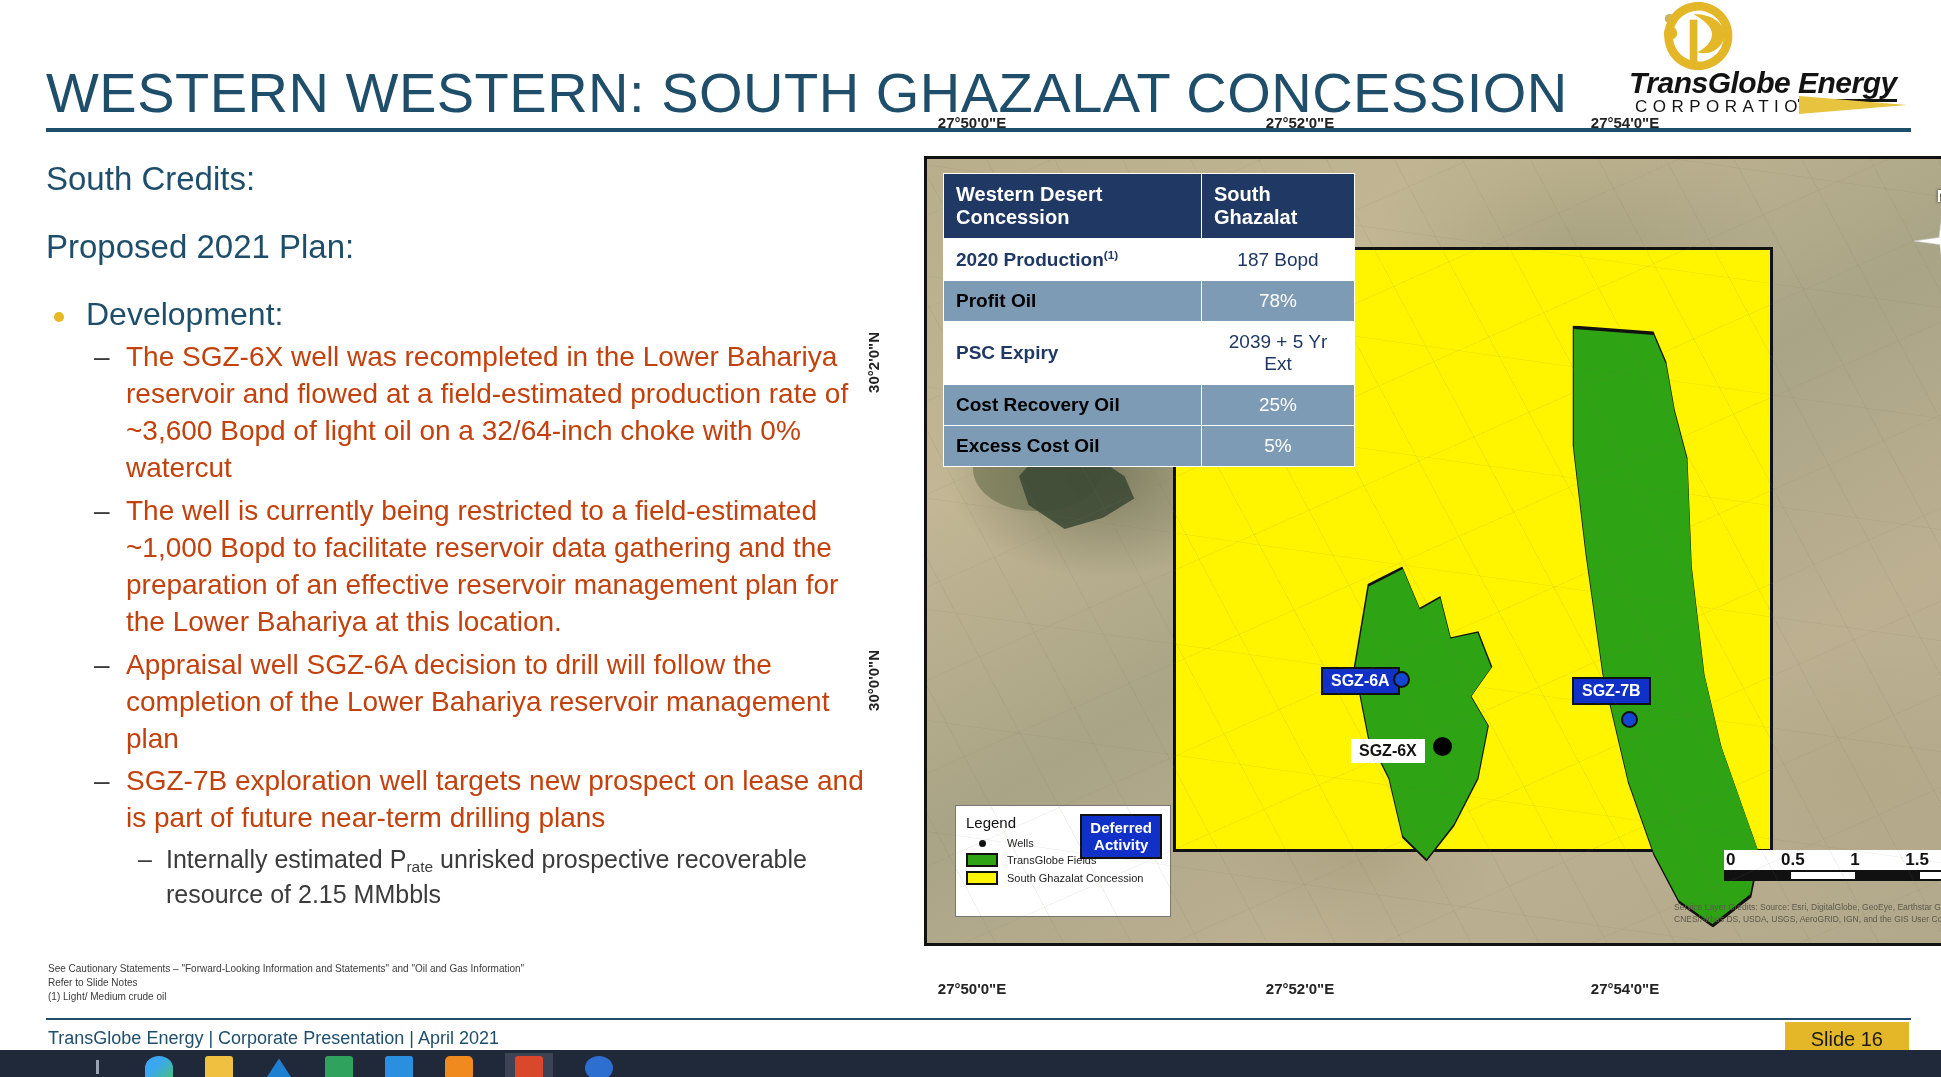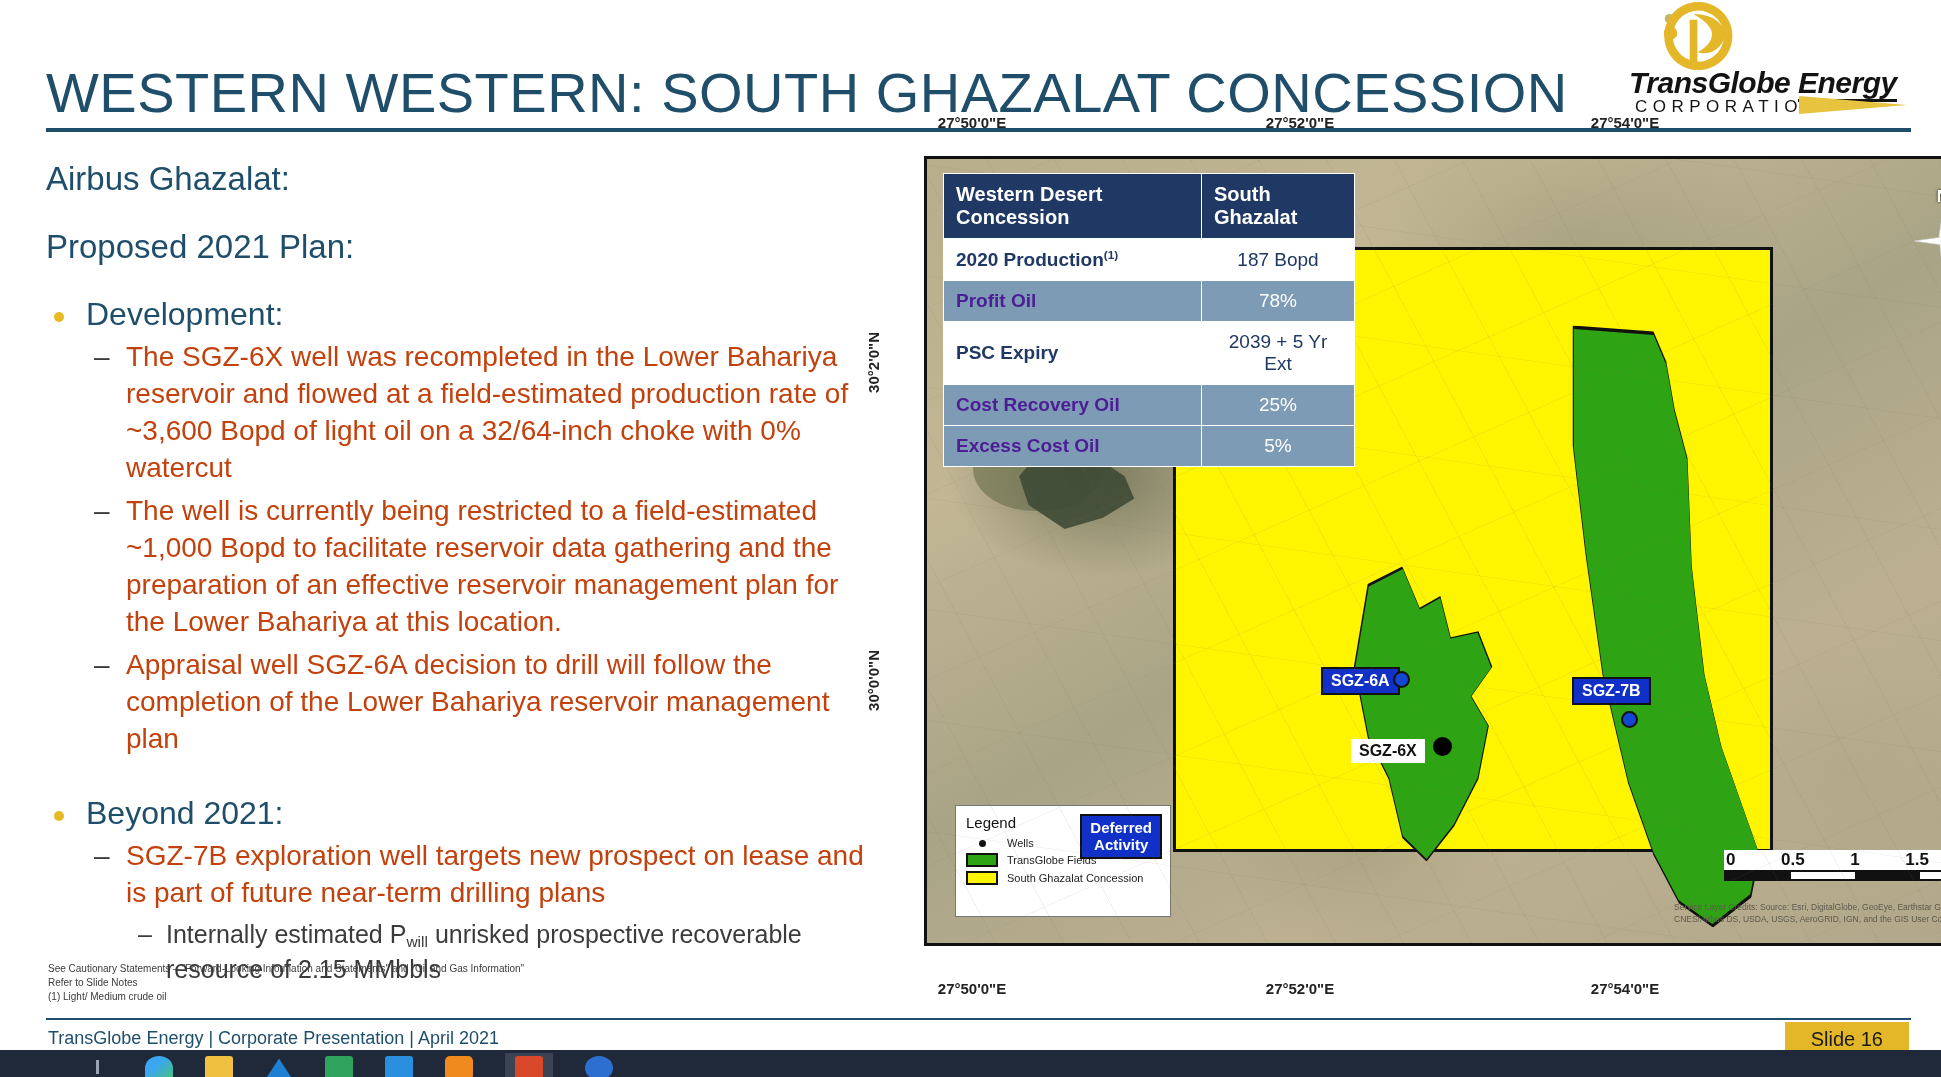--- a/index.html
+++ b/index.html
@@ -305,21 +305,21 @@
   }
   .data-table thead th {
     background: #1F3864; color: #fff; font-weight: bold;
     font-size: 20px;
   }
   .data-table thead th.k { text-align: left; width: 258px; }
   .data-table thead th.v { text-align: left; }
   .data-table td.k { font-weight: bold; text-align: left; }
   .data-table td.v { text-align: center; }
   .row-white td { background: #ffffff; color: #1F3864; }
-  .row-blue  td { background: #7D9BB5; color: #4c1d95; }
+  .row-blue  td { background: #7D9BB5; color: #000000; }
   .row-blue td.v { color: #ffffff; }
   sup { font-size: .62em; vertical-align: super; }
 </style>
 </head>
 <body>
 
 <div class="slide">
 
   <div class="title">WESTERN WESTERN: SOUTH GHAZALAT CONCESSION</div>
   <div class="title-rule"></div>
@@ -334,31 +334,30 @@
     </svg>
     <div class="logo-word">
       <span>TransGlobe</span>
       <span class="yellow-underline">Energy</span>
     </div>
     <div class="logo-sub">CORPORATION</div>
     <div class="logo-swoosh"></div>
   </div>
 
   <div class="body-col">
-    <div class="h-lead">Airbus Ghazalat:</div>
+    <div class="h-lead">South Credits:</div>
     <div class="h-lead">Proposed 2021 Plan:</div>
 
     <div class="lvl1">Development:</div>
     <div class="lvl2">The SGZ-6X well was recompleted in the Lower Bahariya reservoir and flowed at a field-estimated production rate of ~3,600 Bopd of light oil on a 32/64-inch choke with 0% watercut</div>
     <div class="lvl2">The well is currently being restricted to a field-estimated ~1,000 Bopd to facilitate reservoir data gathering and the preparation of an effective reservoir management plan for the Lower Bahariya at this location.</div>
     <div class="lvl2">Appraisal well SGZ-6A decision to drill will follow the completion of the Lower Bahariya reservoir management plan</div>
 
-    <div class="lvl1" style="margin-top:38px">Beyond 2021:</div>
     <div class="lvl2">SGZ-7B exploration well targets new prospect on lease and is part of future near-term drilling plans</div>
-    <div class="lvl3"><span>Internally estimated P</span><sub>will</sub><span> unrisked prospective recoverable resource of 2.15 MMbbls</span></div>
+    <div class="lvl3"><span>Internally estimated P</span><sub>rate</sub><span> unrisked prospective recoverable resource of 2.15 MMbbls</span></div>
   </div>
 
   <div class="footnotes">
     <div>See Cautionary Statements – "Forward-Looking Information and Statements" and "Oil and Gas Information"</div>
     <div>Refer to Slide Notes</div>
     <div>(1) Light/ Medium crude oil</div>
   </div>
 
   <div class="footer-rule"></div>
   <div class="footer-text">TransGlobe Energy  |  Corporate Presentation  |   April 2021</div>

